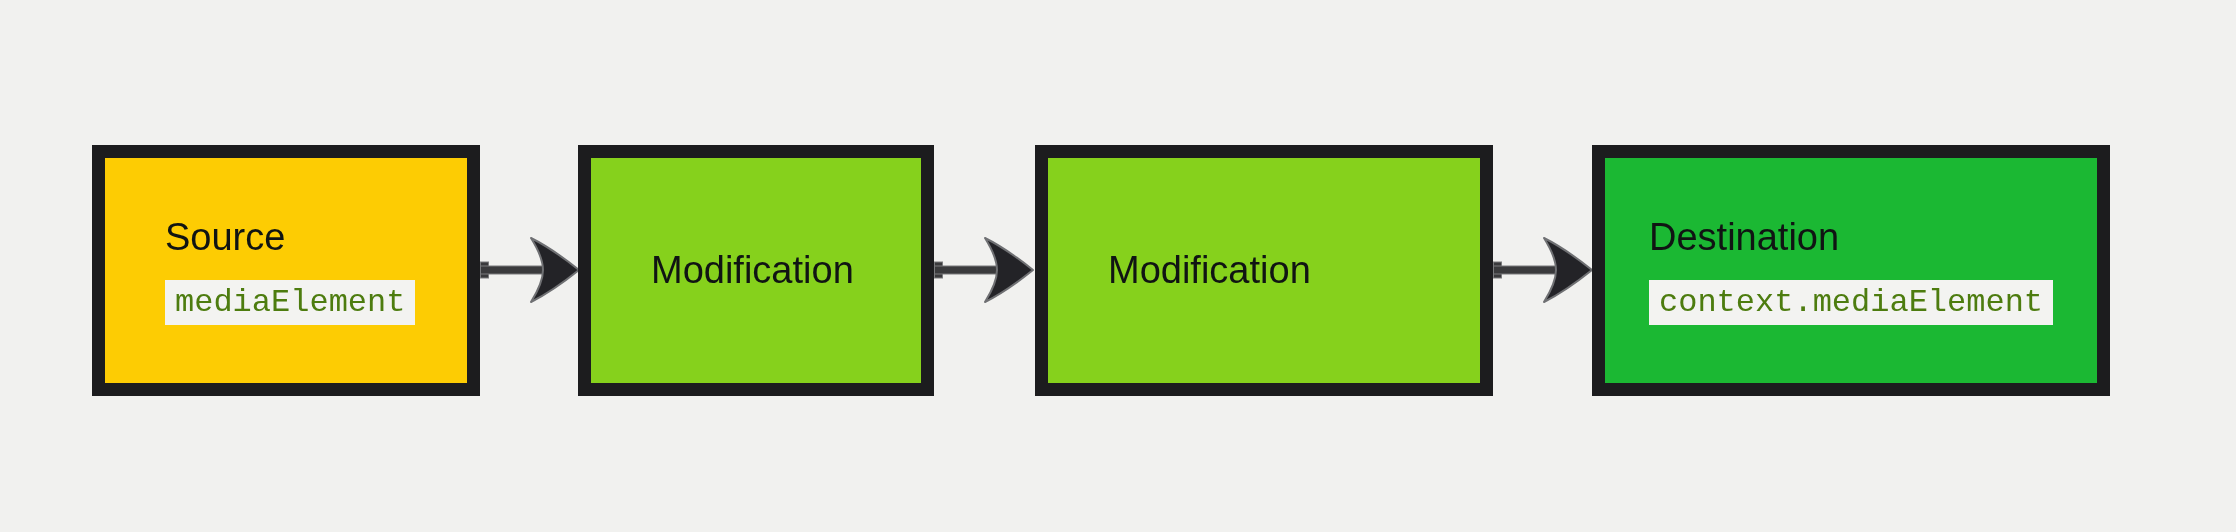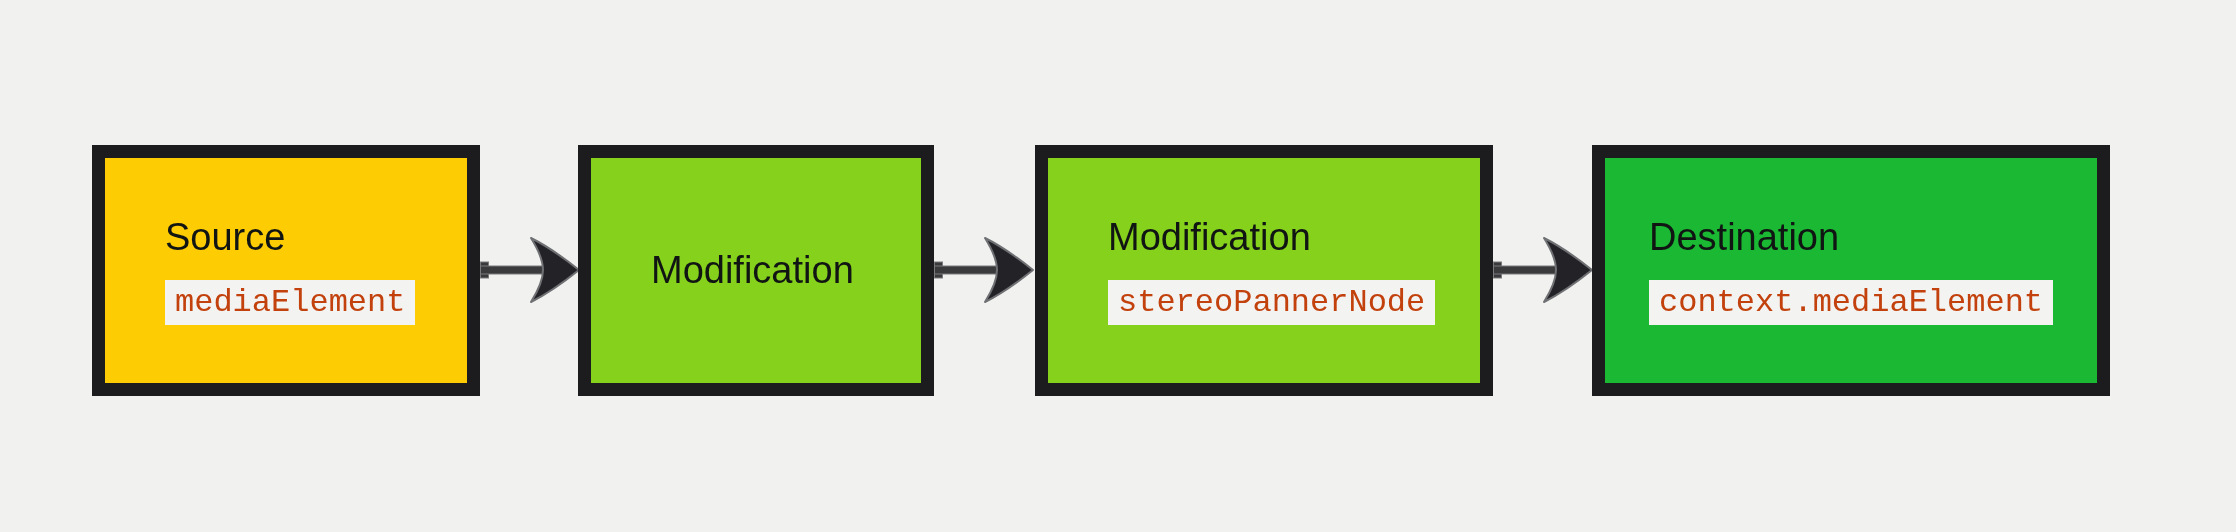--- a/index.html
+++ b/index.html
@@ -34,21 +34,21 @@
     font-size: 38px;
     line-height: 1.15;
     font-weight: 400;
     color: #101413;
     white-space: nowrap;
   }
   .node-code {
     font-family: "Liberation Mono", monospace;
     font-size: 32px;
     line-height: 1;
-    color: #c2410c;
+    color: #4d7c0f;
     background: #f3f3f1;
     padding: 7px 10px 6px 10px;
     white-space: nowrap;
   }
   .arrow {
     position: absolute;
     top: 235px;
     width: 100px;
     height: 70px;
   }
@@ -77,21 +77,20 @@
   </div>
 
   <svg class="arrow arrow-1" viewBox="0 0 100 70" aria-hidden="true">
     <rect x="0.5" y="27" width="8" height="16" fill="#3a3a3c" stroke="#7a7b7d" stroke-width="1"></rect>
     <rect x="0.5" y="31" width="66" height="8" fill="#3a3a3c" stroke="#7a7b7d" stroke-width="1"></rect>
     <path d="M99,35 C84,23 69,12 51,3 C58.5,15 63,26 63,35 C63,44 58.5,55 51,67 C69,58 84,47 99,35 Z" fill="#232327" stroke="#6f7073" stroke-width="2" stroke-linejoin="round"></path>
   </svg>
 
   <div class="node node-2" style="background-color: rgb(134, 209, 28);">
     <div class="node-label">Modification</div>
-    <code class="node-code">stereoPannerNode</code>
   </div>
 
   <svg class="arrow arrow-2" viewBox="0 0 100 70" aria-hidden="true">
     <rect x="0.5" y="27" width="8" height="16" fill="#3a3a3c" stroke="#7a7b7d" stroke-width="1"></rect>
     <rect x="0.5" y="31" width="66" height="8" fill="#3a3a3c" stroke="#7a7b7d" stroke-width="1"></rect>
     <path d="M99,35 C84,23 69,12 51,3 C58.5,15 63,26 63,35 C63,44 58.5,55 51,67 C69,58 84,47 99,35 Z" fill="#232327" stroke="#6f7073" stroke-width="2" stroke-linejoin="round"></path>
   </svg>
 
   <div class="node node-3" style="background-color: rgb(27, 184, 51);">
     <div class="node-label">Destination</div>

